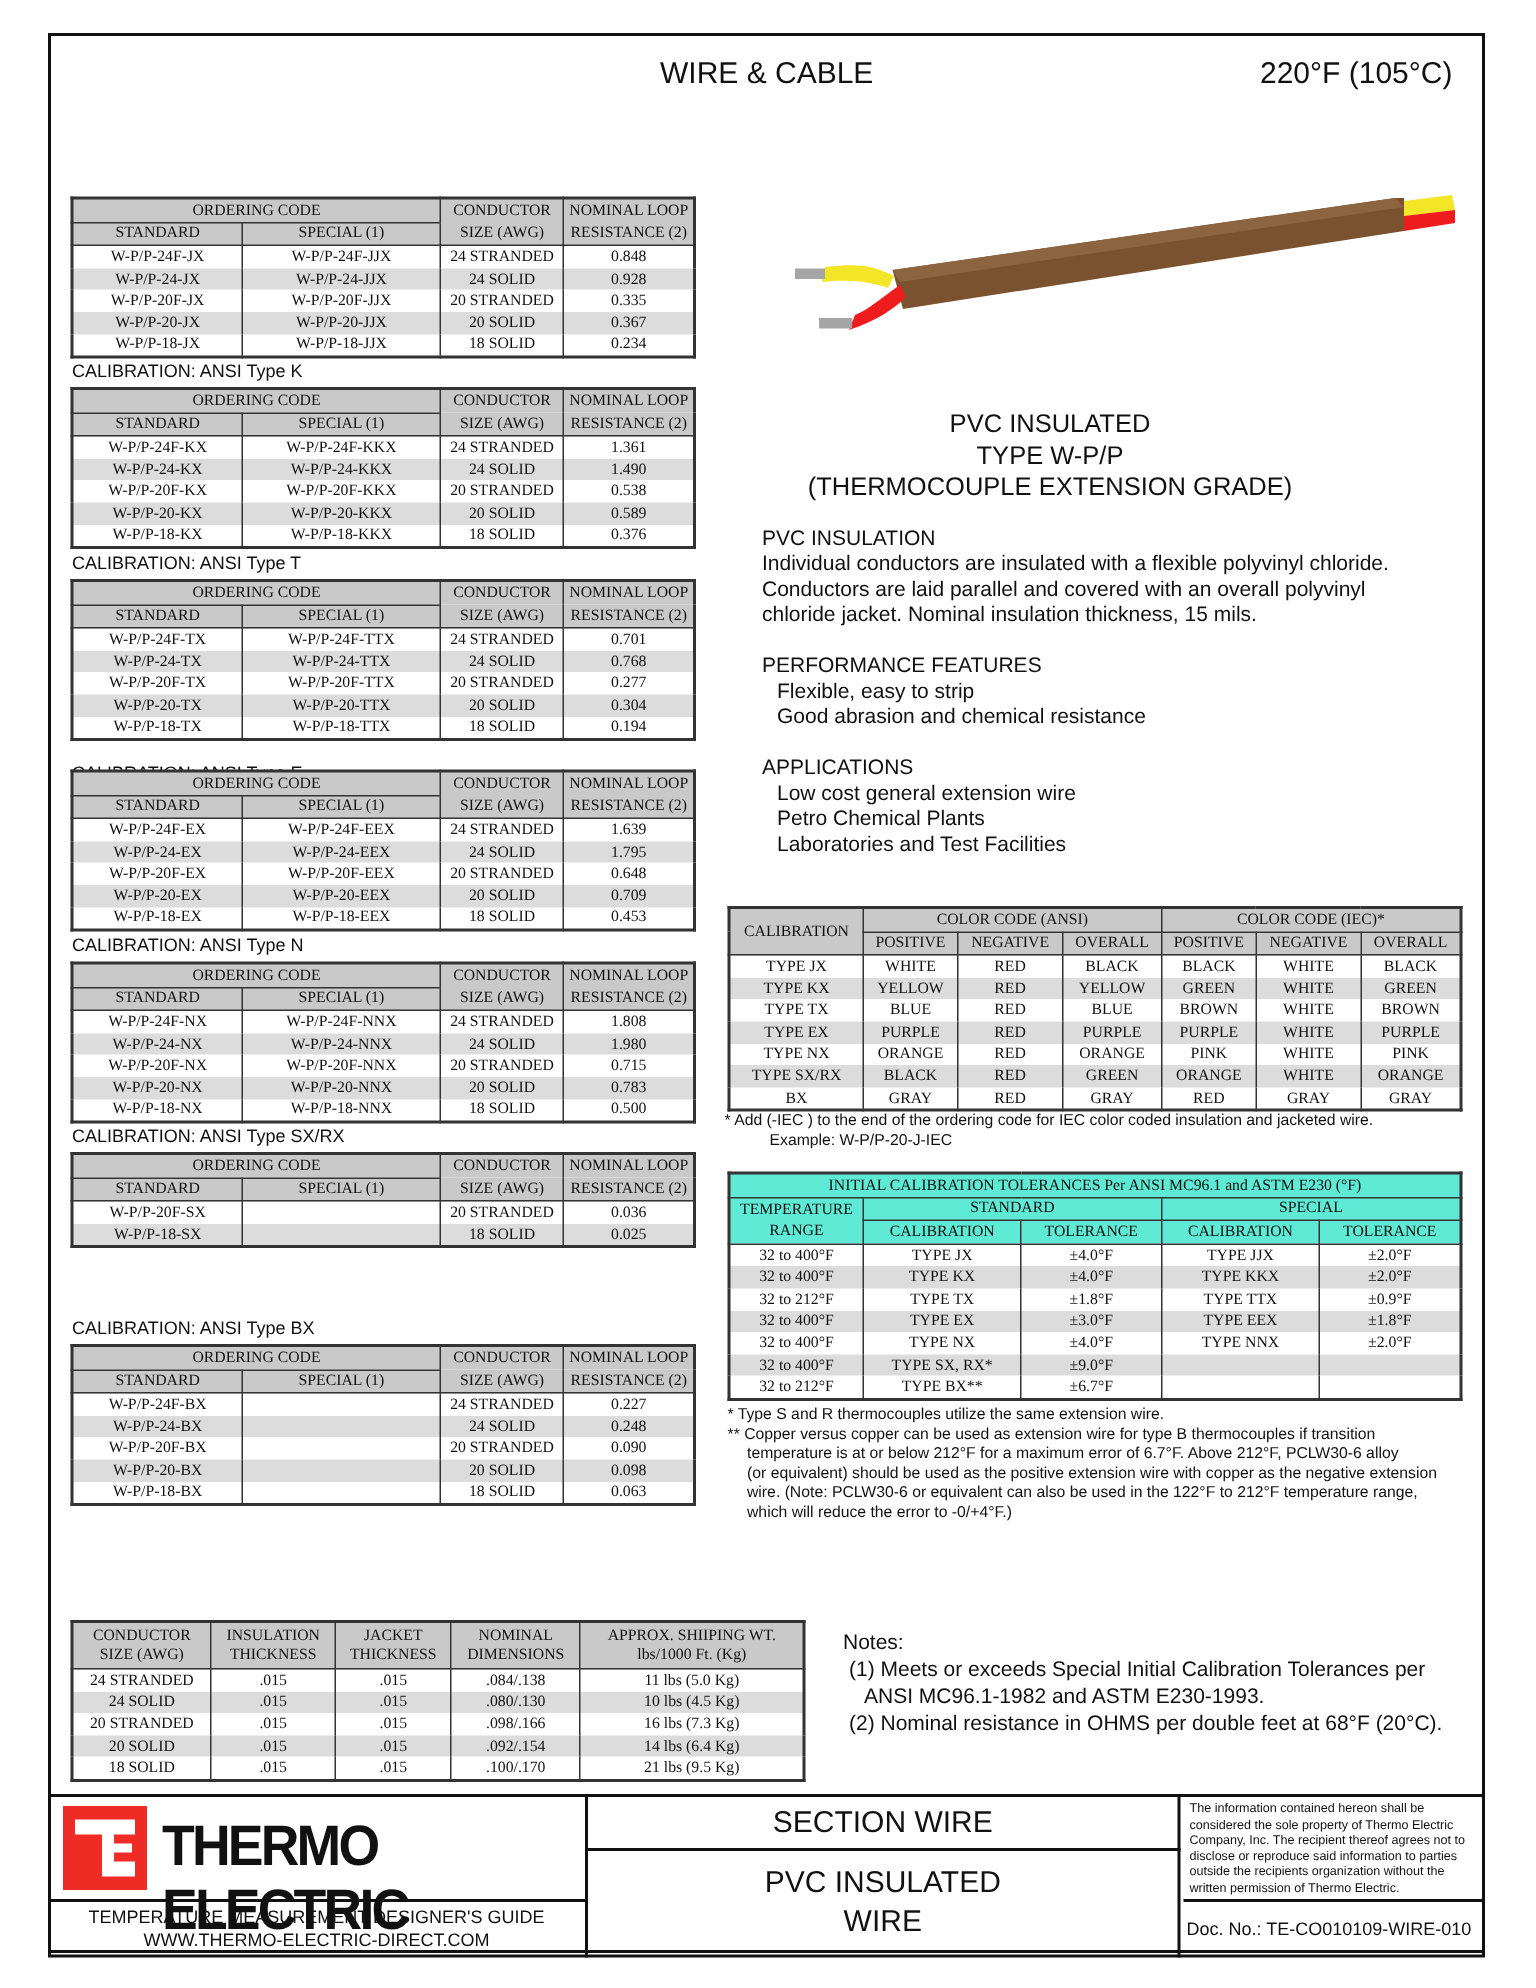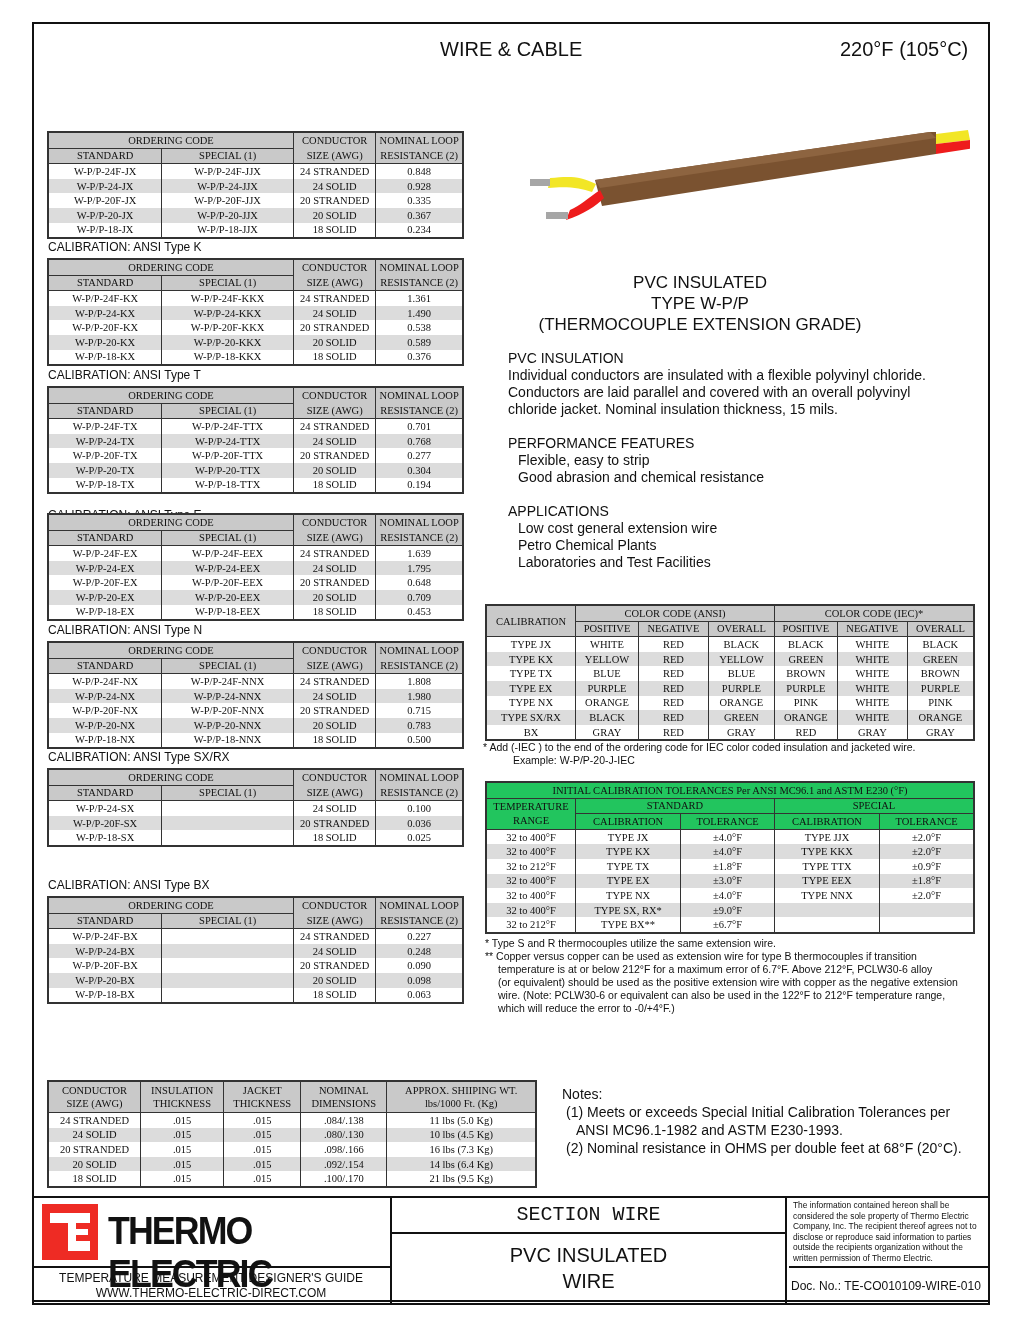--- a/index.html
+++ b/index.html
@@ -19,21 +19,21 @@
 
   table.cc { position: absolute; left: 485px; top: 604px; width: 490px; font-size: 10.5px; border: 2px solid #333; }
   table.cc td, table.cc th { border-left: 1px solid #333; border-right: 1px solid #333; text-align: center; padding: 0; height: 14.6px; font-weight: normal; }
   table.cc th { background: #c9c9c9; border-bottom: 1px solid #333; }
   table.cc tbody tr:nth-child(even) td { background: #dcdcdc; }
 
   .footnote { position: absolute; font-size: 10.5px; line-height: 13px; }
 
   table.tol { position: absolute; left: 485px; top: 781px; width: 490px; font-size: 10.5px; border: 2px solid #333; }
   table.tol td, table.tol th { border-left: 1px solid #333; border-right: 1px solid #333; text-align: center; padding: 0; height: 14.6px; font-weight: normal; }
-  table.tol th { background: #22c55e; border-bottom: 1px solid #333; }
+  table.tol th { background: #5eead4; border-bottom: 1px solid #333; }
   table.tol tbody tr:nth-child(even) td { background: #dcdcdc; }
 
   table.dims { position: absolute; left: 47px; top: 1080px; width: 490px; font-size: 10.5px; border: 2px solid #333; }
   table.dims td, table.dims th { border-left: 1px solid #333; border-right: 1px solid #333; text-align: center; padding: 0; height: 14.6px; font-weight: normal; }
   table.dims th { background: #c9c9c9; border-bottom: 1px solid #333; height: 30px; line-height: 13px; }
   table.dims tbody tr:nth-child(even) td { background: #dcdcdc; }
 
   .desc { position: absolute; left: 508px; font-size: 14px; line-height: 17px; }
   .ind { padding-left: 10px; }
   .center-title { position: absolute; left: 500px; width: 400px; top: 272px; text-align: center; font-size: 17px; line-height: 21px; }
@@ -302,26 +302,20 @@
           <th class="c4" style="border-bottom:none">NOMINAL LOOP</th>
         </tr>
         <tr>
           <th class="c1">STANDARD</th>
           <th class="c2">SPECIAL (1)</th>
           <th class="c3">SIZE (AWG)</th>
           <th class="c4">RESISTANCE (2)</th>
         </tr>
       </thead>
       <tbody>
-        <tr>
-          <td>W-P/P-24-SX</td>
-          <td></td>
-          <td>24 SOLID</td>
-          <td>0.100</td>
-        </tr>
         <tr>
           <td>W-P/P-20F-SX</td>
           <td></td>
           <td>20 STRANDED</td>
           <td>0.036</td>
         </tr>
         <tr>
           <td>W-P/P-18-SX</td>
           <td></td>
           <td>18 SOLID</td>
@@ -666,21 +660,21 @@
   <svg style="position:absolute; left:10px; top:8px;" width="56" height="56" viewBox="0 0 56 56">
     <rect x="0" y="0" width="56" height="56" fill="#ee2b24"></rect>
     <path d="M8,9 H48 V19 H34 V25 H46 V31 H34 V37 H48 V47 H26 V19 H8 Z" fill="#fff"></path>
   </svg>
   <div style="position:absolute; left:76px; top:14px; font-size:38px; font-weight:bold; letter-spacing:-2px; transform:scaleX(0.94); transform-origin:left;">THERMO ELECTRIC</div>
 </div>
 <div class="fcell" style="left:32px; top:1268px; width:360px; height:37px; border-right:2px solid #111; text-align:center; font-size:12px; line-height:15px; padding-top:3px;">
   <div>TEMPERATURE MEASUREMENT DESIGNER'S GUIDE</div>
   <div>WWW.THERMO-ELECTRIC-DIRECT.COM</div>
 </div>
-<div class="fcell" style="left:392px; top:1196px; width:395px; height:38px; border-right:2px solid #111; border-bottom:2px solid #111; text-align:center; font-size:20px; line-height:38px;font-family:Liberation Mono, monospace;">SECTION WIRE</div>
+<div class="fcell" style="left:392px; top:1196px; width:395px; height:38px; border-right:2px solid #111; border-bottom:2px solid #111; text-align:center; font-size:20px; line-height:38px;">SECTION WIRE</div>
 <div class="fcell" style="left:392px; top:1234px; width:395px; height:71px; border-right:2px solid #111; text-align:center; font-size:20px; line-height:26px; padding-top:8px;">
   <div>PVC INSULATED</div>
   <div>WIRE</div>
 </div>
 <div class="fcell" style="left:789px; top:1198px; width:199px; height:70px; border-bottom:2px solid #111; font-size:8.4px; line-height:10.6px; padding:2px 4px;">
   <div>The information contained hereon shall be</div>
   <div>considered the sole property of Thermo Electric</div>
   <div>Company, Inc. The recipient thereof agrees not to</div>
   <div>disclose or reproduce said information to parties</div>
   <div>outside the recipients organization without the</div>

